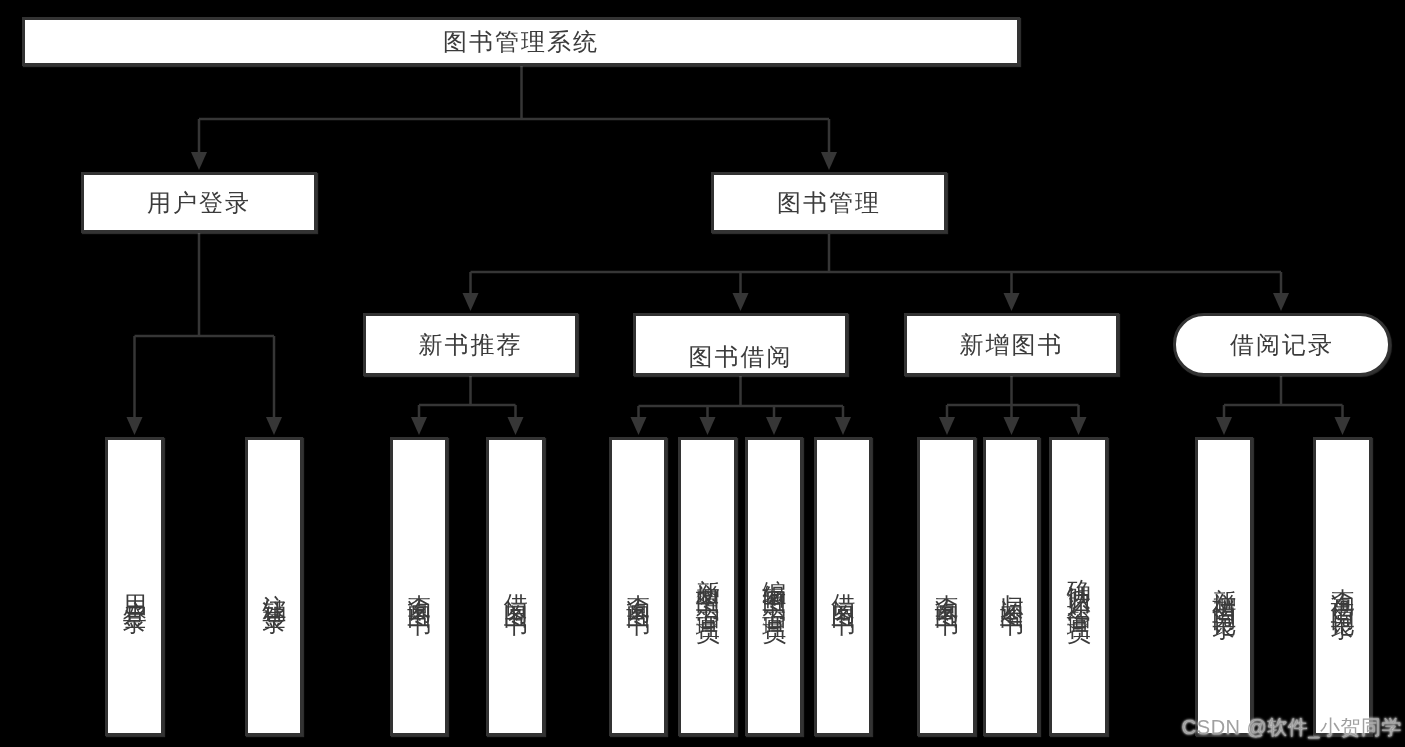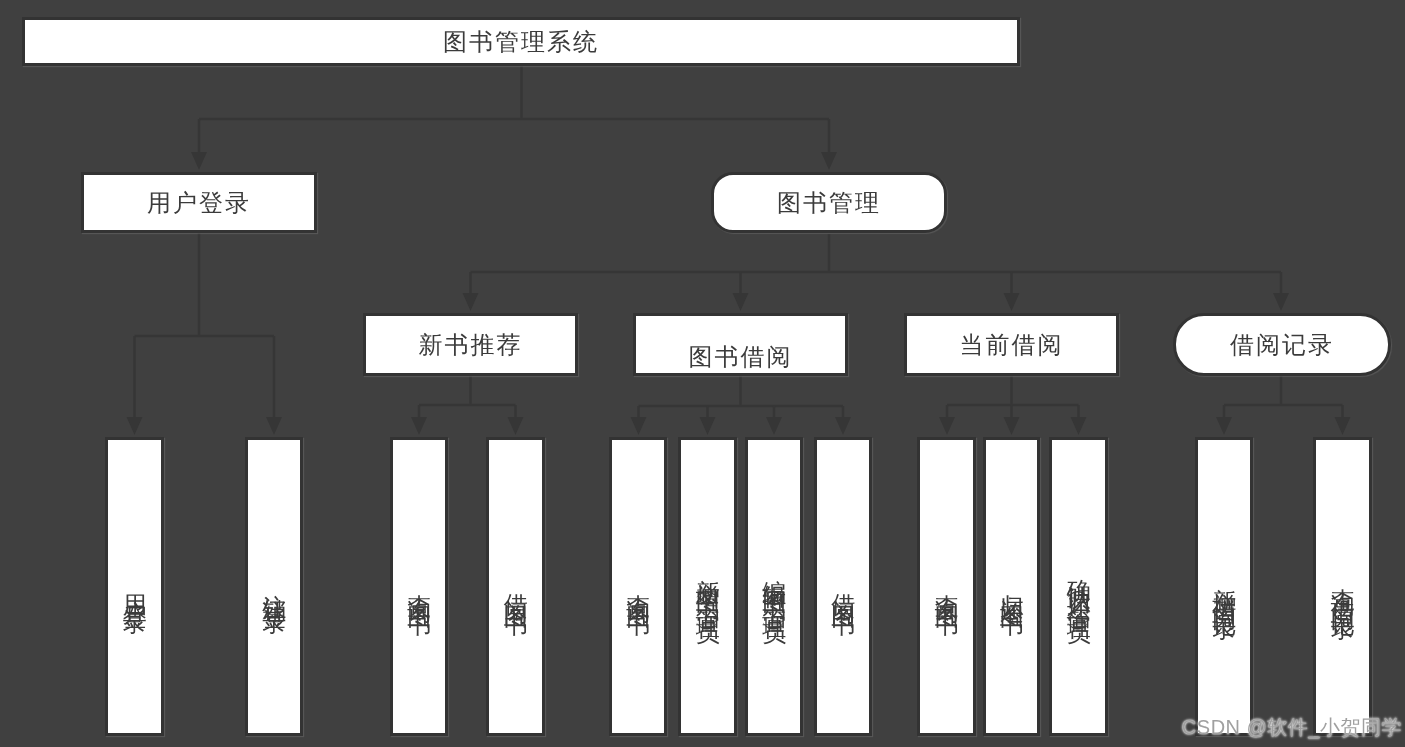--- a/index.html
+++ b/index.html
@@ -4,21 +4,21 @@
 <style>
   html, body {
     margin: 0;
     padding: 0;
     background: #ffffff;
   }
   .canvas {
     position: relative;
     width: 1405px;
     height: 747px;
-    background: #404040;
+    background: #000000;
     font-family: "Liberation Sans", sans-serif;
     overflow: hidden;
   }
   .connectors {
     position: absolute;
     left: 0;
     top: 0;
   }
   .ln {
     stroke: #363636;
@@ -111,32 +111,32 @@
     <path class="ln ar" d="M1342.5 405 L1342.5 417"></path>
   </svg>
 
   <div class="node" style="left:22px;top:17px;width:998px;height:49px;">
     <span class="h-label">图书管理系统</span>
   </div>
 
   <div class="node" style="left:81px;top:172px;width:236px;height:61px;">
     <span class="h-label">用户登录</span>
   </div>
-  <div class="node" style="left:711px;top:172px;width:236px;height:61px;border-radius:22px;">
+  <div class="node" style="left:711px;top:172px;width:236px;height:61px;">
     <span class="h-label">图书管理</span>
   </div>
 
   <div class="node" style="left:363px;top:313px;width:215px;height:63px;">
     <span class="h-label">新书推荐</span>
   </div>
   <div class="node" style="left:633px;top:313px;width:215px;height:63px;align-items:flex-end;">
     <span class="h-label">图书借阅</span>
   </div>
   <div class="node" style="left:904px;top:313px;width:215px;height:63px;">
-    <span class="h-label">当前借阅</span>
+    <span class="h-label">新增图书</span>
   </div>
   <div class="node" style="left:1173px;top:313px;width:218px;height:63px;border-radius:31px;">
     <span class="h-label">借阅记录</span>
   </div>
 
   <div class="node" style="left:105px;top:437px;width:59px;height:299px;">
     <span class="v-label">用户登录</span>
   </div>
   <div class="node" style="left:245px;top:437px;width:58px;height:299px;">
     <span class="v-label">注销登录</span>

